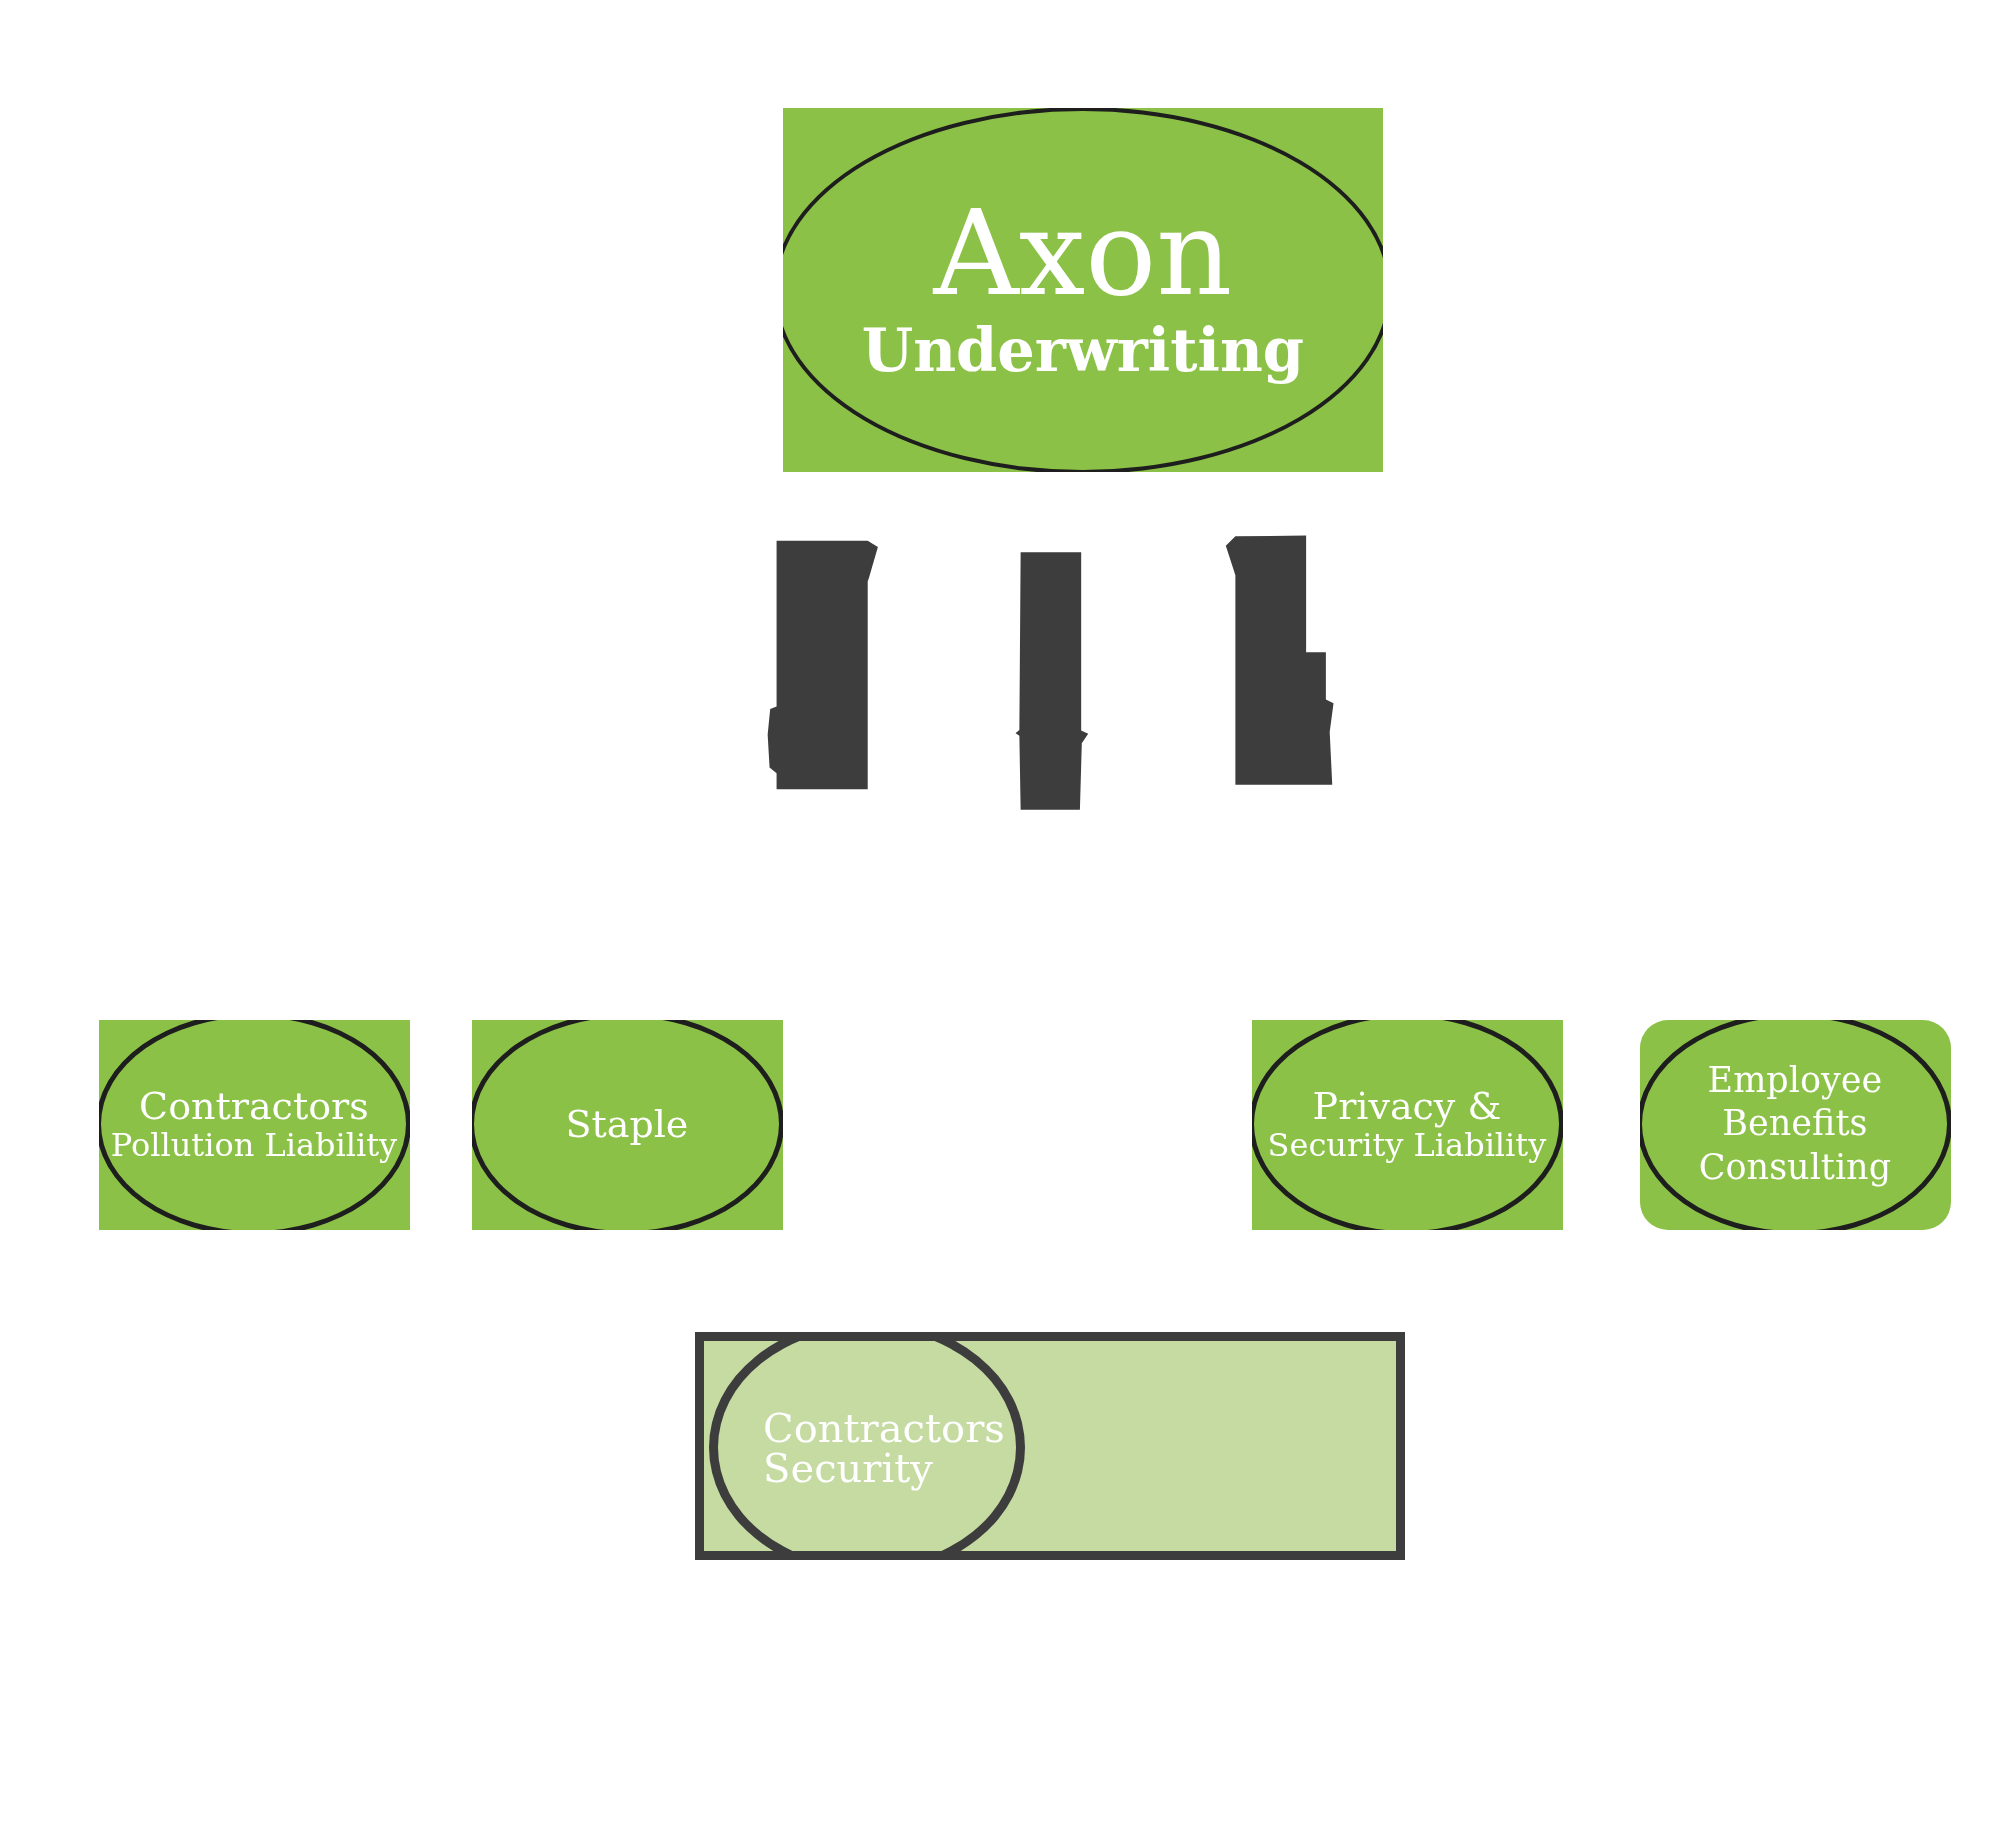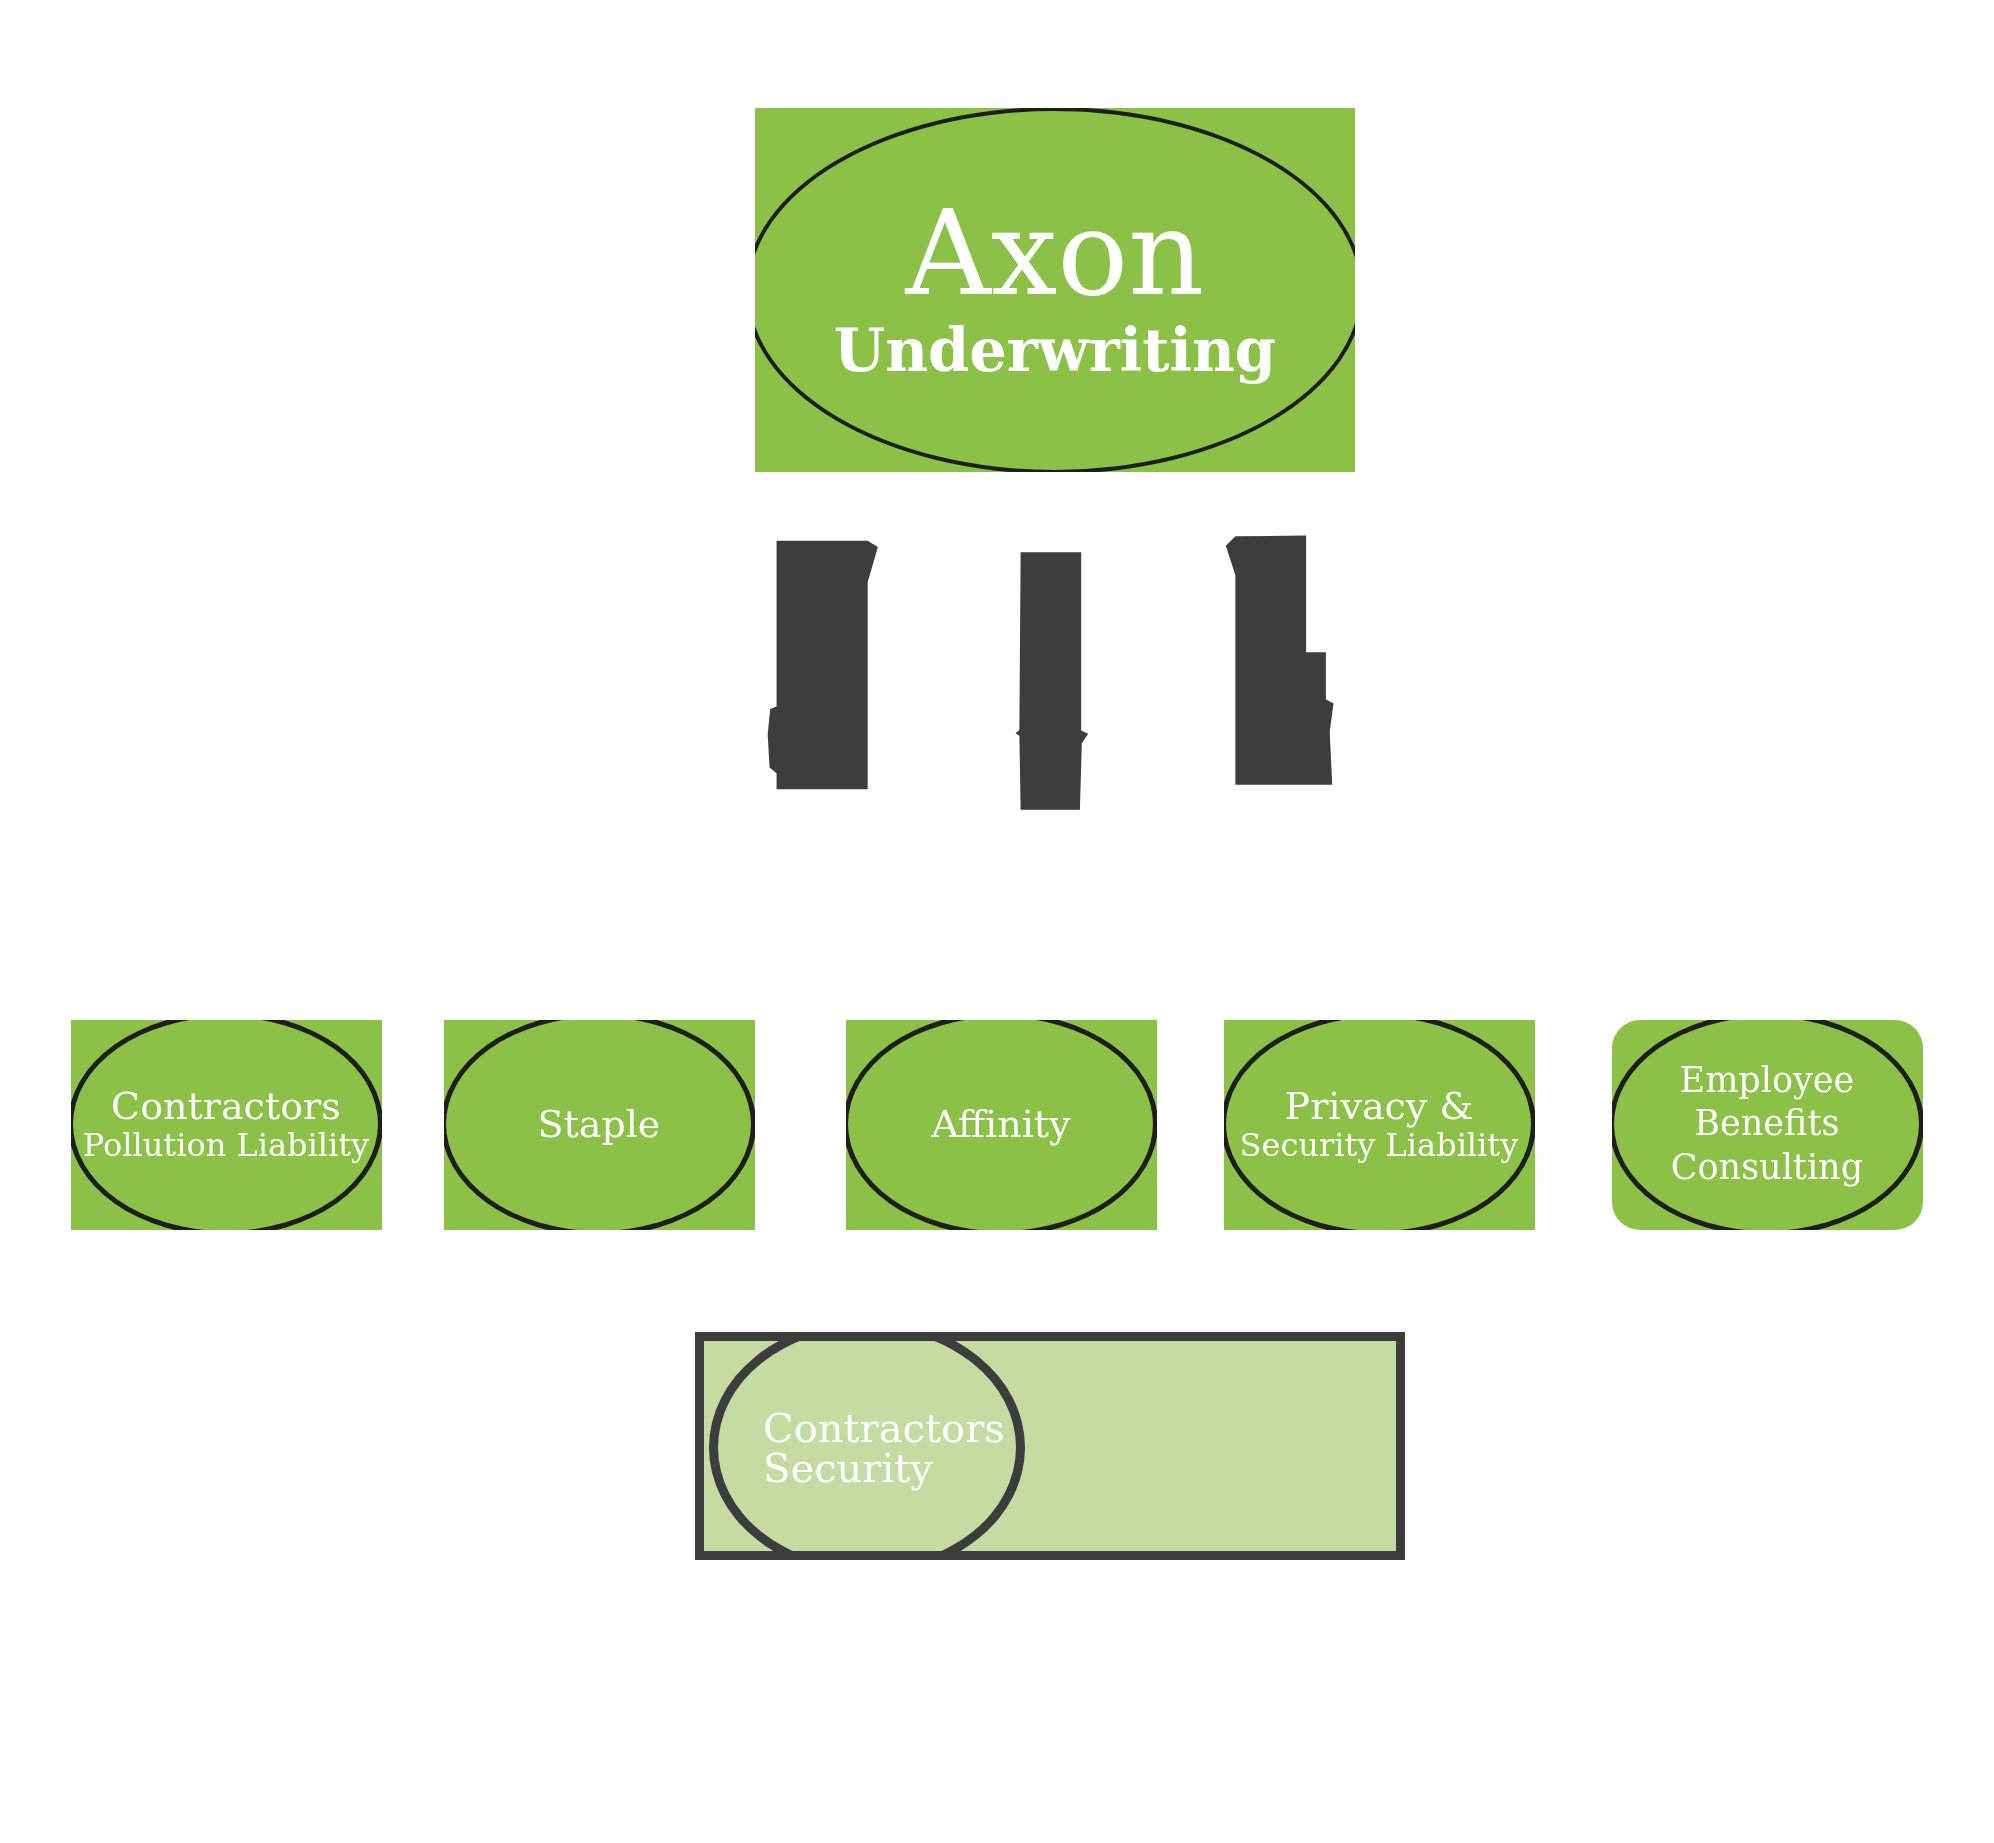--- a/index.html
+++ b/index.html
@@ -14,20 +14,21 @@
     background: #ffffff;
     font-family: "DejaVu Serif", "Liberation Serif", serif;
     overflow: hidden;
   }
 
   
   .node {
     position: absolute;
     background: #8bc146;
     overflow: hidden;
+    margin-left: 28px;
   }
   .oval {
     position: absolute;
     border-radius: 50%;
     box-sizing: border-box;
     display: flex;
     align-items: center;
     justify-content: center;
   }
   .node .oval {
@@ -145,27 +146,20 @@
   </div>
 
   <div class="node lvl2 node-staple">
     <div class="oval">
       <div class="label">
         <span class="big">Staple</span>
       </div>
     </div>
   </div>
 
-  <div class="node lvl2 node-affinity">
-    <div class="oval">
-      <div class="label">
-        <span class="big">Affinity</span>
-      </div>
-    </div>
-  </div>
 
   <div class="node lvl2 node-privacy-security">
     <div class="oval">
       <div class="label">
         <span class="big">Privacy &amp;</span>
         <span class="small">Security Liability</span>
       </div>
     </div>
   </div>
 

